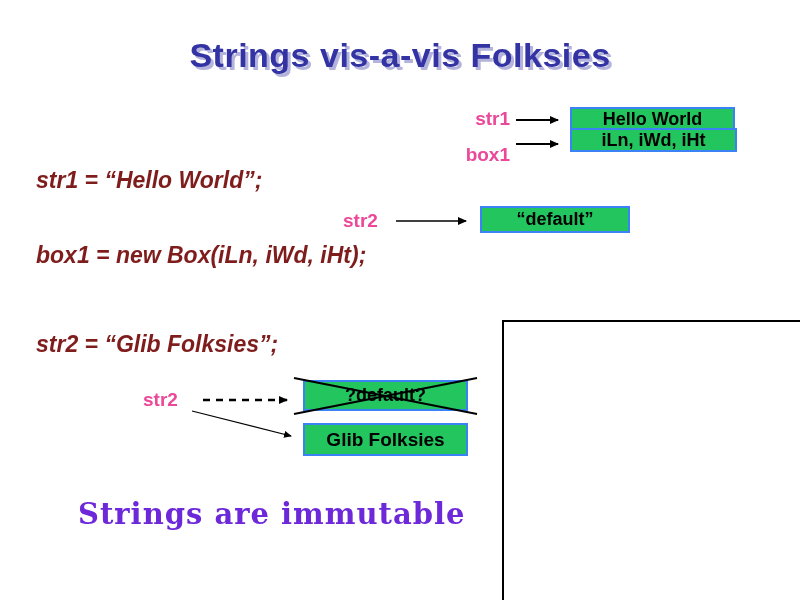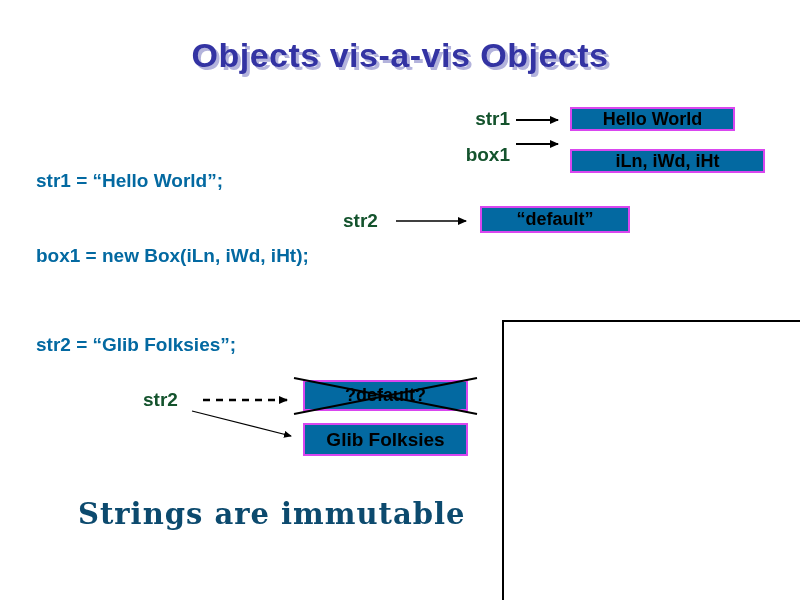--- a/index.html
+++ b/index.html
@@ -15,76 +15,77 @@
   #title {
     left: 0; top: 36px; width: 800px;
     text-align: center;
     font-size: 34px;
     font-weight: bold;
     color: #3333a3;
     text-shadow: 3px 3px 0 #b3b3dc;
     letter-spacing: 0.5px;
   }
   .code {
-    font-size: 19px;
+    font-size: 23px;
     font-weight: bold;
-    color: #0369a1;
+    color: #7f1d1d;
     white-space: pre;
     line-height: 25px;
+    font-style: italic;
   }
   .ref-label {
     font-size: 19px;
     font-weight: bold;
-    color: #14532d;
+    color: #ec4899;
   }
   .valbox {
-    background: #0369a1;
-    border: 2px solid #d946ef;
+    background: #22c55e;
+    border: 2px solid #3b82f6;
     box-sizing: border-box;
     display: flex;
     align-items: center;
     justify-content: center;
     font-size: 18px;
     font-weight: bold;
     color: #000000;
   }
   #footer-text {
     left: 78px; top: 497px;
     font-family: "DejaVu Serif", serif;
     font-size: 29px;
     font-weight: bold;
     letter-spacing: 1px;
-    color: #0c4a6e;
+    color: #6d28d9;
   }
   #big-empty-rect {
     left: 502px; top: 320px;
     width: 360px; height: 340px;
     border: 2px solid #000000;
     box-sizing: border-box;
     background: #ffffff;
   }
   #arrow-layer { left: 0; top: 0; pointer-events: none; }
 </style>
 </head>
 <body>
 
 <div id="slide">
 
-  <div id="title" class="abs">Objects vis-a-vis Objects</div>
+  <div id="title" class="abs">Strings vis-a-vis Folksies</div>
 
   <div class="abs code" style="left:36px; top:118px;">
     <div>str1 = “Hello World”;</div>
     <div>box1 = new Box(iLn, iWd, iHt);</div>
   </div>
 
   <div class="abs ref-label" style="left:430px; top:108px; width:80px; text-align:right;">str1</div>
   <div class="abs ref-label" style="left:430px; top:144px; width:80px; text-align:right;">box1</div>
 
   <div class="abs valbox" style="left:570px; top:107px; width:165px; height:24px;">Hello World</div>
-  <div class="abs valbox" style="left:570px; top:149px; width:195px; height:24px;">iLn, iWd, iHt</div>
+  <div class="abs valbox" style="left:570px; top:128px; width:167px; height:24px;">iLn, iWd, iHt</div>
 
 
   <div class="abs ref-label" style="left:343px; top:210px;">str2</div>
   <div class="abs valbox" style="left:480px; top:206px; width:150px; height:27px;">“default”</div>
 
   <div class="abs code" style="left:36px; top:332px;">str2 = “Glib Folksies”;</div>
 
   <div class="abs ref-label" style="left:143px; top:389px;">str2</div>
 
   <div class="abs valbox" style="left:303px; top:380px; width:165px; height:31px;">?default?</div>

